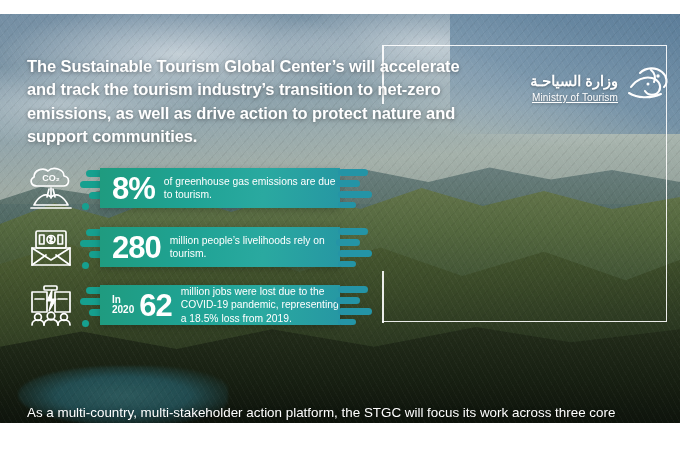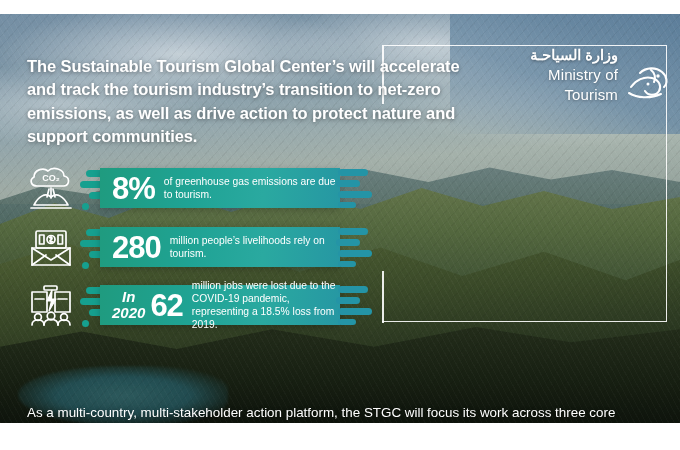--- a/index.html
+++ b/index.html
@@ -111,21 +111,21 @@
   }
 
   
   #ministry {
     position:absolute; left:505px; top:56px; width:165px; height:48px;
     z-index:22;
     display:flex; align-items:flex-end; justify-content:flex-end; gap:6px;
   }
   #ministry .words { text-align:right; color:#fff; text-shadow:0 1px 3px rgba(0,0,0,.35); }
   #ministry .ar { font-size:14.5px; font-weight:bold; letter-spacing:.4px; line-height:1.15; direction:rtl; }
-  #ministry .en { font-size:15px; letter-spacing:.15px; line-height:1.3; margin-top:1px; }
+  #ministry .en { font-size:10px; letter-spacing:.15px; line-height:1.3; margin-top:1px;text-decoration:underline; }
   #ministry .mark { width:46px; height:44px; flex:0 0 46px; }
 
   
   .stat-row {
     position:absolute; left:22px; width:350px; height:50px; z-index:25;
     display:flex; align-items:center;
   }
   #stat-0 { top:163px; }
   #stat-1 { top:222px; }
   #stat-2 { top:280px; }
@@ -154,22 +154,22 @@
 
   
   .dash-right { position:absolute; right:0; top:0; width:40px; height:50px; }
   .dash-right i { position:absolute; display:block; background:#2494a6; border-radius:4px; }
   .dash-right i:nth-child(1){ right:4px;  top:6px;  width:30px; height:7px; }
   .dash-right i:nth-child(2){ right:12px; top:17px; width:24px; height:7px; }
   .dash-right i:nth-child(3){ right:0px;  top:28px; width:34px; height:7px; }
   .dash-right i:nth-child(4){ right:16px; top:39px; width:18px; height:6px; }
 
   .stat-prefix {
-    color:#fff; font-size:15px; font-weight:600; line-height:1.05;
-    text-align:center; margin-right:5px; white-space:nowrap;font-style:italic;
+    color:#fff; font-size:10px; font-weight:600; line-height:1.05;
+    text-align:left; margin-right:5px; white-space:nowrap;
   }
   .stat-prefix span { display:block; }
   .stat-number {
     color:#ffffff; font-weight:bold; font-size:31px; line-height:1;
     letter-spacing:-1px; white-space:nowrap;
   }
   .stat-desc {
     color:#ffffff; font-size:10.3px; line-height:1.28; margin-left:9px;
     max-width:185px;
   }

